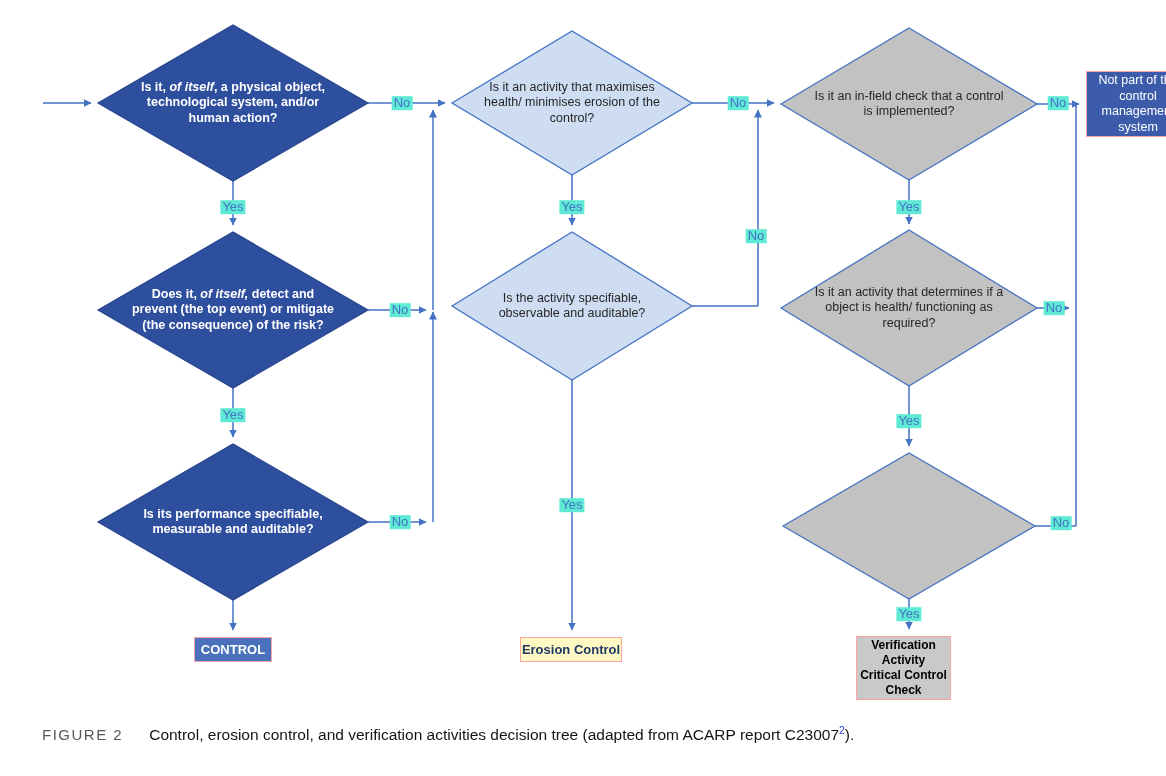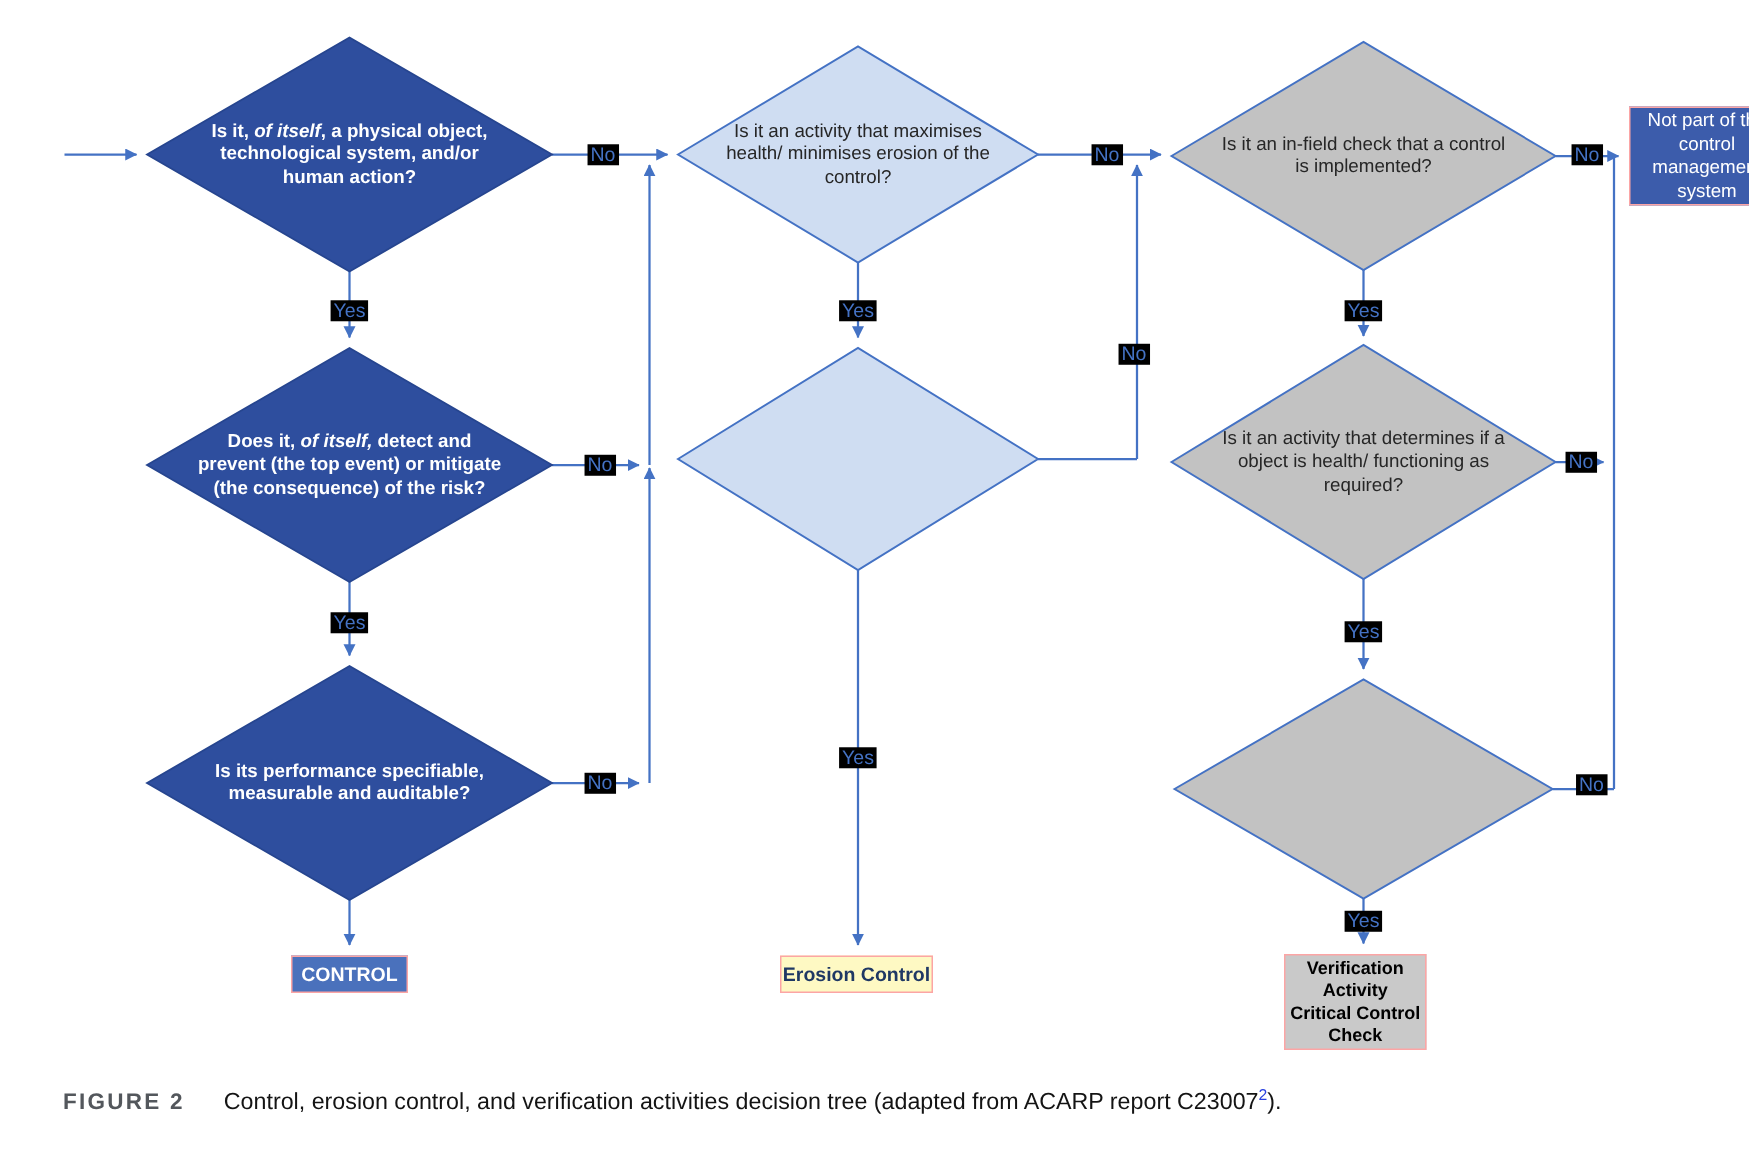--- a/index.html
+++ b/index.html
@@ -9,21 +9,21 @@
   svg.canvas { position:absolute; left:0; top:0; }
 
   
   .q { position:absolute; transform:translate(-50%,-50%); text-align:center;
        white-space:pre-line; width:max-content; font-size:12.5px; line-height:1.22; }
   .q.dark { color:#ffffff; font-weight:bold; }
   .q.mid  { color:#262626; }
 
   
   .lab { position:absolute; transform:translate(-50%,-50%); font-size:13px;
-         color:#4472C4; background:#000000; padding:0 2px; line-height:1.05;
+         color:#4472C4; background:#5eead4; padding:0 2px; line-height:1.05;
          width:max-content; }
 
   
   .term { position:absolute; box-sizing:border-box; text-align:center;
           white-space:pre-line; border:1px solid #fca5a5; }
   .term.control  { left:166px; top:637px; width:78px;  height:25px;
                    background:#4A71BC; color:#ffffff; font-weight:bold;
                    font-size:13px; line-height:23px; }
   .term.erosion  { left:492px; top:637px; width:102px; height:25px;
                    background:#fef9c3; color:#1F3864; font-weight:bold;
@@ -31,21 +31,21 @@
   .term.verify   { left:828px; top:636px; width:95px;  height:64px;
                    background:#C9C9C9; color:#000000; font-weight:bold;
                    font-size:12px; line-height:15px; padding-top:1px; }
   .term.exit     { left:1058px; top:71px; width:104px; height:66px;
                    background:#3C5CAB; color:#ffffff;
                    font-size:12.5px; line-height:15.5px; padding-top:1px; }
 
   
   .caption { position:absolute; left:14px; top:724px; width:1140px;
              font-size:15.5px; color:#141414; }
-  .caption .figlabel { font-weight:bold; color:#53575C; letter-spacing:1.5px;
+  .caption .figlabel { font-weight:normal; color:#53575C; letter-spacing:1.5px;
                        margin-right:26px; font-size:15px; }
   .caption sup { color:#2840E0; font-size:10.5px; }
 </style>
 </head>
 <body>
 
 <div class="page">
   <div class="stage">
 
     <svg class="canvas" width="1166" height="712" viewBox="0 0 1166 712">
@@ -100,20 +100,22 @@
 technological system, and/or
 human action?</span></div>
     <div class="q dark" style="left:205px; top:310px;"><span>Does it, </span><span style="font-style: italic; text-align: right;">of itself,</span><span> detect and
 prevent (the top event) or mitigate
 (the consequence) of the risk?</span></div>
     <div class="q mid" style="left:544px; top:103px;">Is it an activity that maximises
 health/ minimises erosion of the
 control?</div>
     <div class="q dark" style="left:205px; top:522px;">Is its performance specifiable,
 measurable and auditable?</div>
+    <div class="q mid" style="left:544px; top:306px;">Is the activity specifiable,
+observable and auditable?</div>
     <div class="q mid" style="left:881px; top:104px;">Is it an in-field check that a control
 is implemented?</div>
     <div class="q mid" style="left:881px; top:308px;">Is it an activity that determines if a
 object is health/ functioning as
 required?</div>
 
     <div class="term control">CONTROL</div>
     <div class="term erosion">Erosion Control</div>
     <div class="term verify">Verification
 Activity

